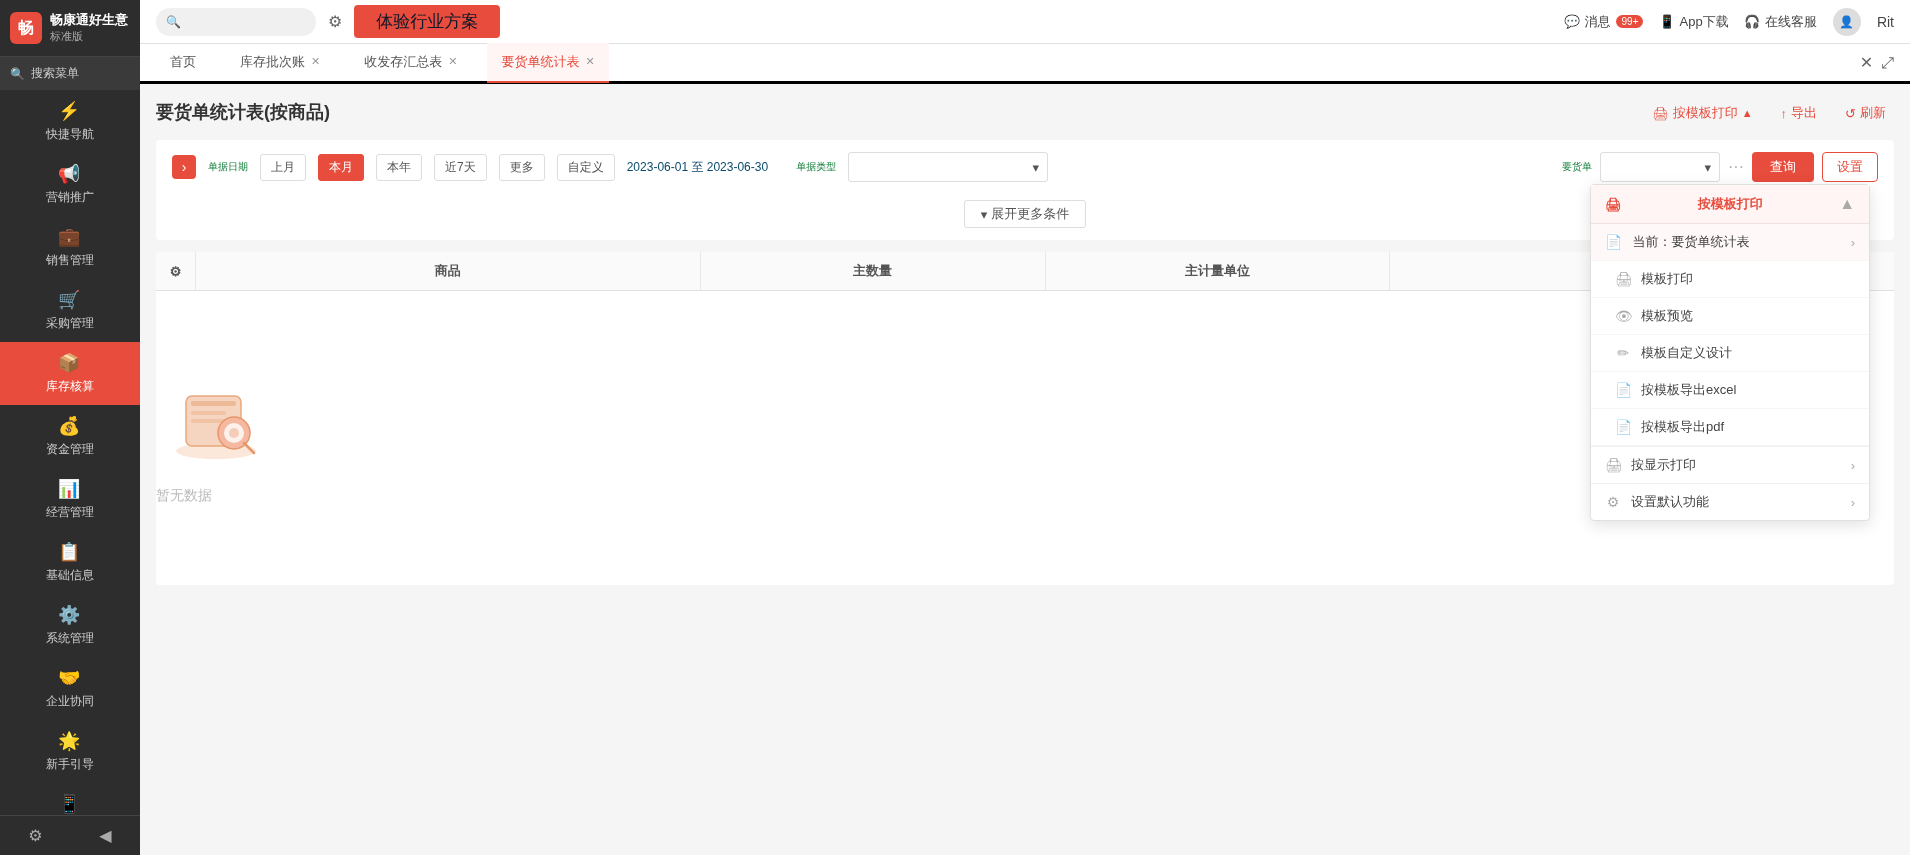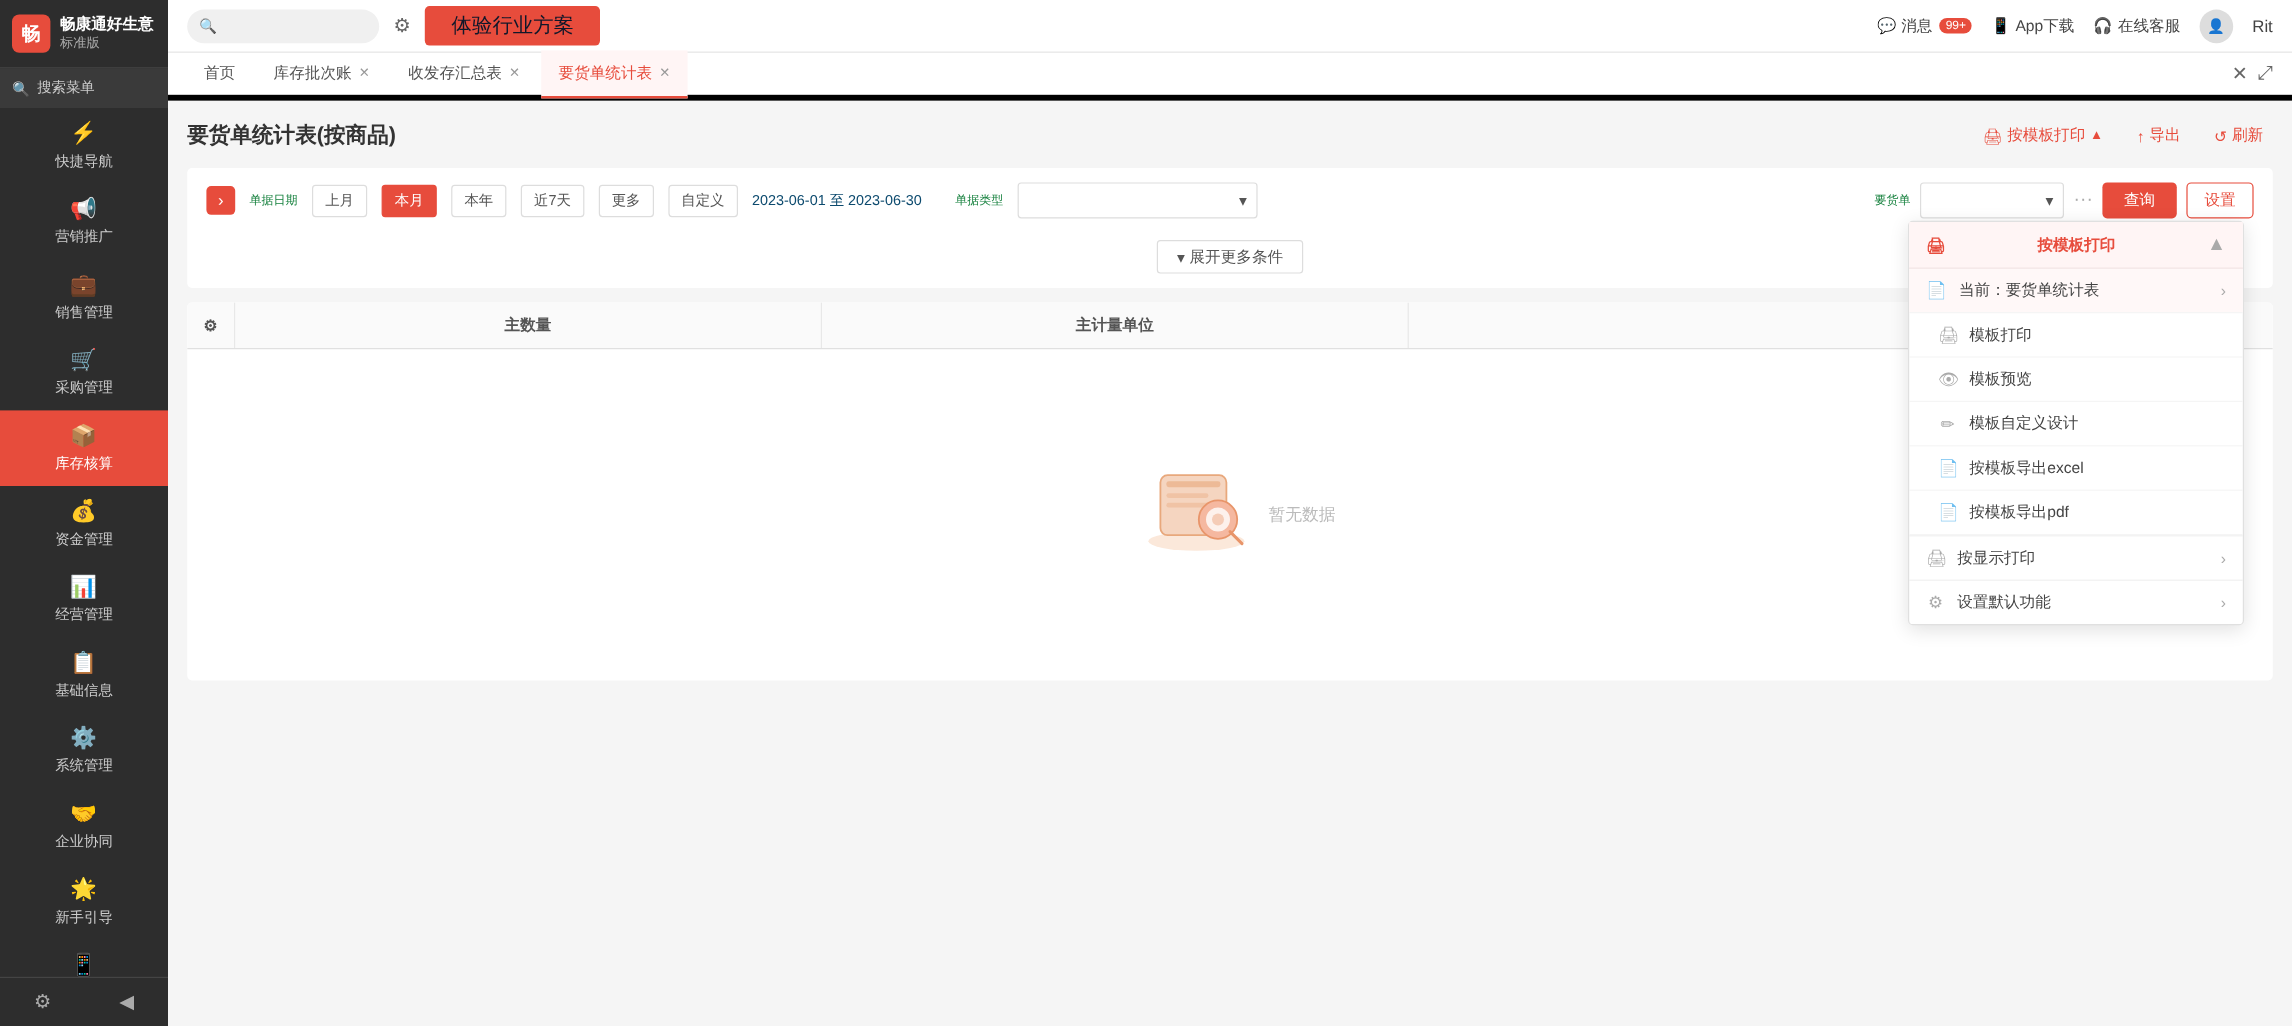--- a/index.html
+++ b/index.html
@@ -131,25 +131,25 @@
       border-radius: 50%;
       background: #ddd;
       display: flex; align-items: center; justify-content: center;
       font-size: 12px; color: #666;
     }
 
     
     .tabs-bar {
       height: 40px;
       background: #fff;
-      border-bottom: 5px solid #000000;
+      border-bottom: 3px solid #000000;
       display: flex;
       align-items: center;
       padding: 0 16px;
-      gap: 4px;
+      gap: 16px;
       flex-shrink: 0;
       text-align: right;
     }
     .tab {
       height: 40px;
       display: flex; align-items: center;
       padding: 0 14px;
       font-size: 13px;
       color: #555;
       cursor: pointer;
@@ -265,22 +265,22 @@
     .table-header {
       display: flex;
       background: #fafafa;
       border-bottom: 1px solid #e0e0e0;
     }
     .gear-col { width: 40px; display: flex; align-items: center; justify-content: center; }
 
     
     .empty-state {
       display: flex;
-      flex-direction: row;
-      align-items: center;
+      flex-direction: column;
+      align-items: flex-start;
       justify-content: center;
       padding: 80px 0;
       color: #aaa;
     }
     .empty-icon {
       width: 120px; height: 100px;
       margin-bottom: 16px;
       position: relative;
     }
     .action-btn {
@@ -551,20 +551,21 @@
         <button class="expand-more-btn">
           <span>▾</span>
           <span>展开更多条件</span>
         </button>
       </div>
     </div>
 
     <div class="table-card">
       <div class="table-header">
         <div class="th gear-col">⚙</div>
+        <div class="th" style="flex:3;">商品</div>
         <div class="th" style="flex:2;">主数量</div>
         <div class="th" style="flex:2;">主计量单位</div>
         <div class="th" style="flex:3;"></div>
       </div>
 
       <div class="empty-state">
         <div class="empty-icon">
           <svg width="120" height="100" viewBox="0 0 120 100" xmlns="http://www.w3.org/2000/svg">
             <ellipse cx="60" cy="80" rx="40" ry="8" fill="#f5c5a3" opacity="0.4"></ellipse>
             <rect x="30" y="25" width="55" height="50" rx="6" fill="#f5d5c0" stroke="#e8a87c" stroke-width="1.5"></rect>

